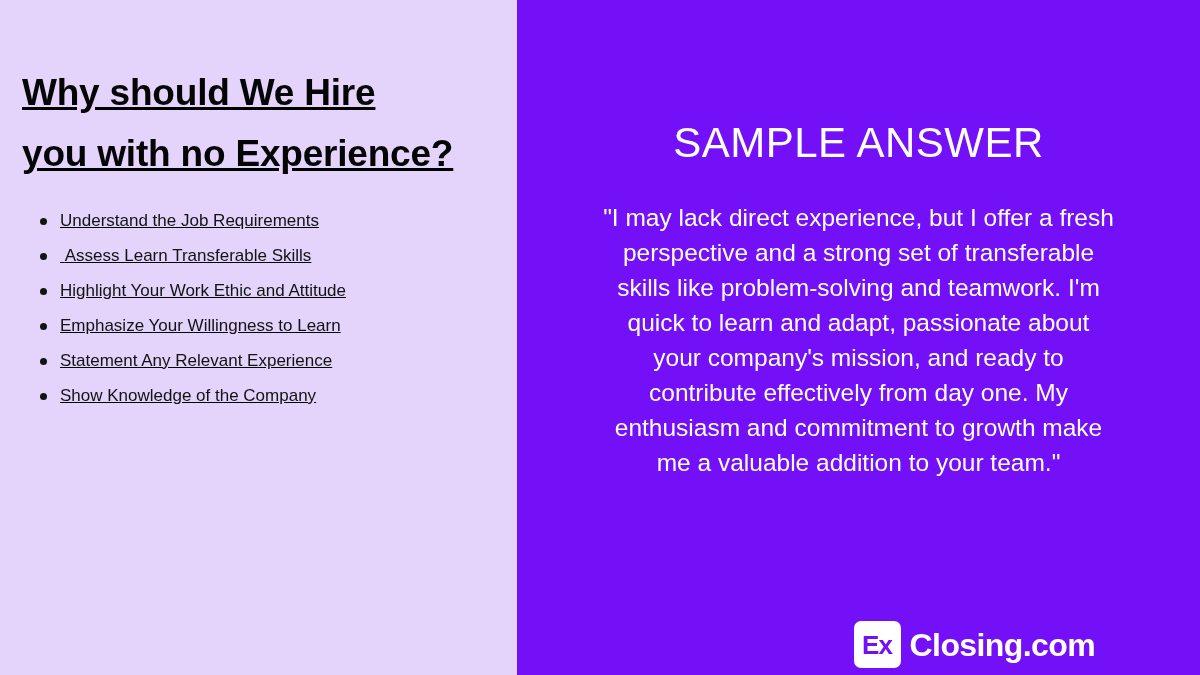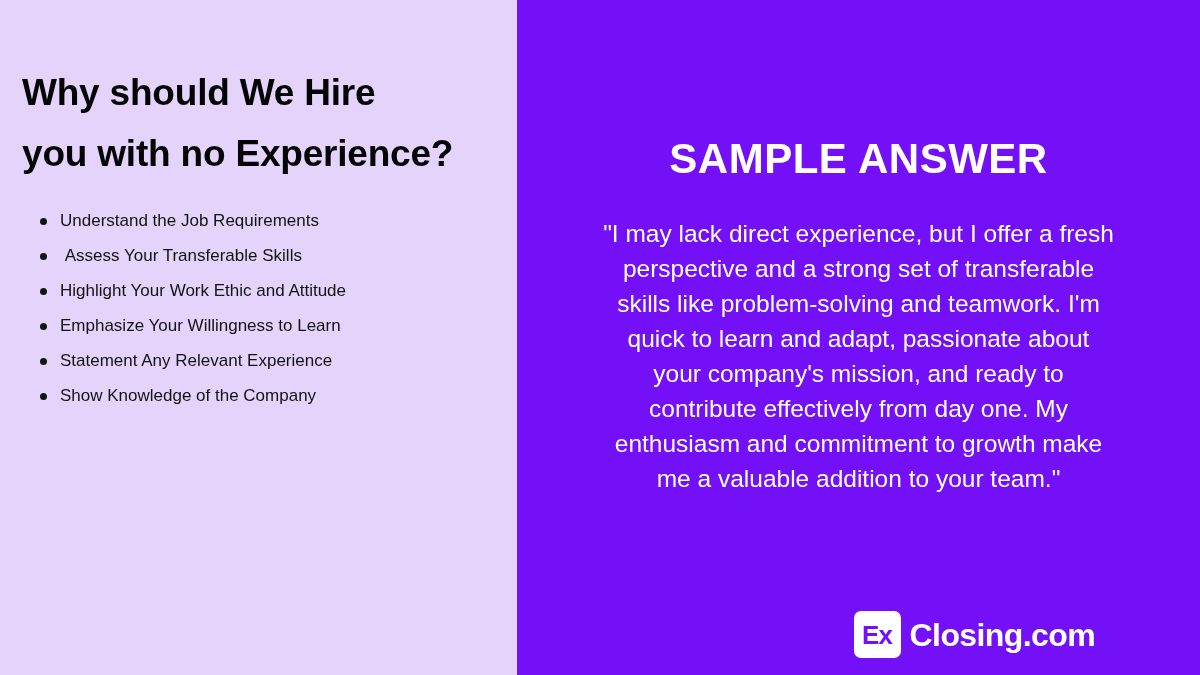--- a/index.html
+++ b/index.html
@@ -21,20 +21,21 @@
     box-sizing: border-box;
   }
   
   .left-panel {
     width: 517px;
     height: 675px;
     background: #e4d3fb;
     box-sizing: border-box;
     padding: 62px 18px 0 22px;
     position: relative;
+    text-decoration: underline;
   }
   .question-title {
     font-size: 37px;
     font-weight: bold;
     color: #050505;
     line-height: 1.66;
     letter-spacing: -0.2px;
     margin: 0 0 18px 0;
     white-space: pre-line;
   }
@@ -67,39 +68,39 @@
     width: 683px;
     height: 675px;
     background: #7310f7;
     box-sizing: border-box;
     padding: 120px 32px 0 32px;
     position: relative;
     text-align: center;
   }
   .answer-heading {
     font-size: 42px;
-    font-weight: bold;
+    font-weight: normal;
     color: #ffffff;
     letter-spacing: 0.5px;
-    margin: 16px 0 34px 0;
+    margin: 0 0 34px 0;
     line-height: 1.1;
   }
   .answer-text {
     font-size: 24.5px;
     color: #ffffff;
     line-height: 35px;
     margin: 0 auto;
     max-width: 512px;
     text-align: center;
   }
   
   .logo {
     position: absolute;
     right: 105px;
-    bottom: 17px;
+    bottom: 7px;
     display: flex;
     align-items: center;
     gap: 9px;
   }
   .logo-mark {
     width: 47px;
     height: 47px;
     border-radius: 7px;
     background: #ffffff;
     display: flex;
@@ -126,21 +127,21 @@
 <body>
 
 <div class="slide">
 
   <div class="left-panel">
     <h1 class="question-title">Why should We Hire
 you with no Experience?</h1>
 
     <ul class="tips-list">
       <li>Understand the Job Requirements</li>
-      <li> Assess Your Transferable Skills</li>
+      <li> Assess Learn Transferable Skills</li>
       <li>Highlight Your Work Ethic and Attitude</li>
       <li>Emphasize Your Willingness to Learn</li>
       <li>Statement Any Relevant Experience</li>
       <li>Show Knowledge of the Company</li>
     </ul>
   </div>
 
   <div class="right-panel">
     <h2 class="answer-heading">SAMPLE ANSWER</h2>
 

